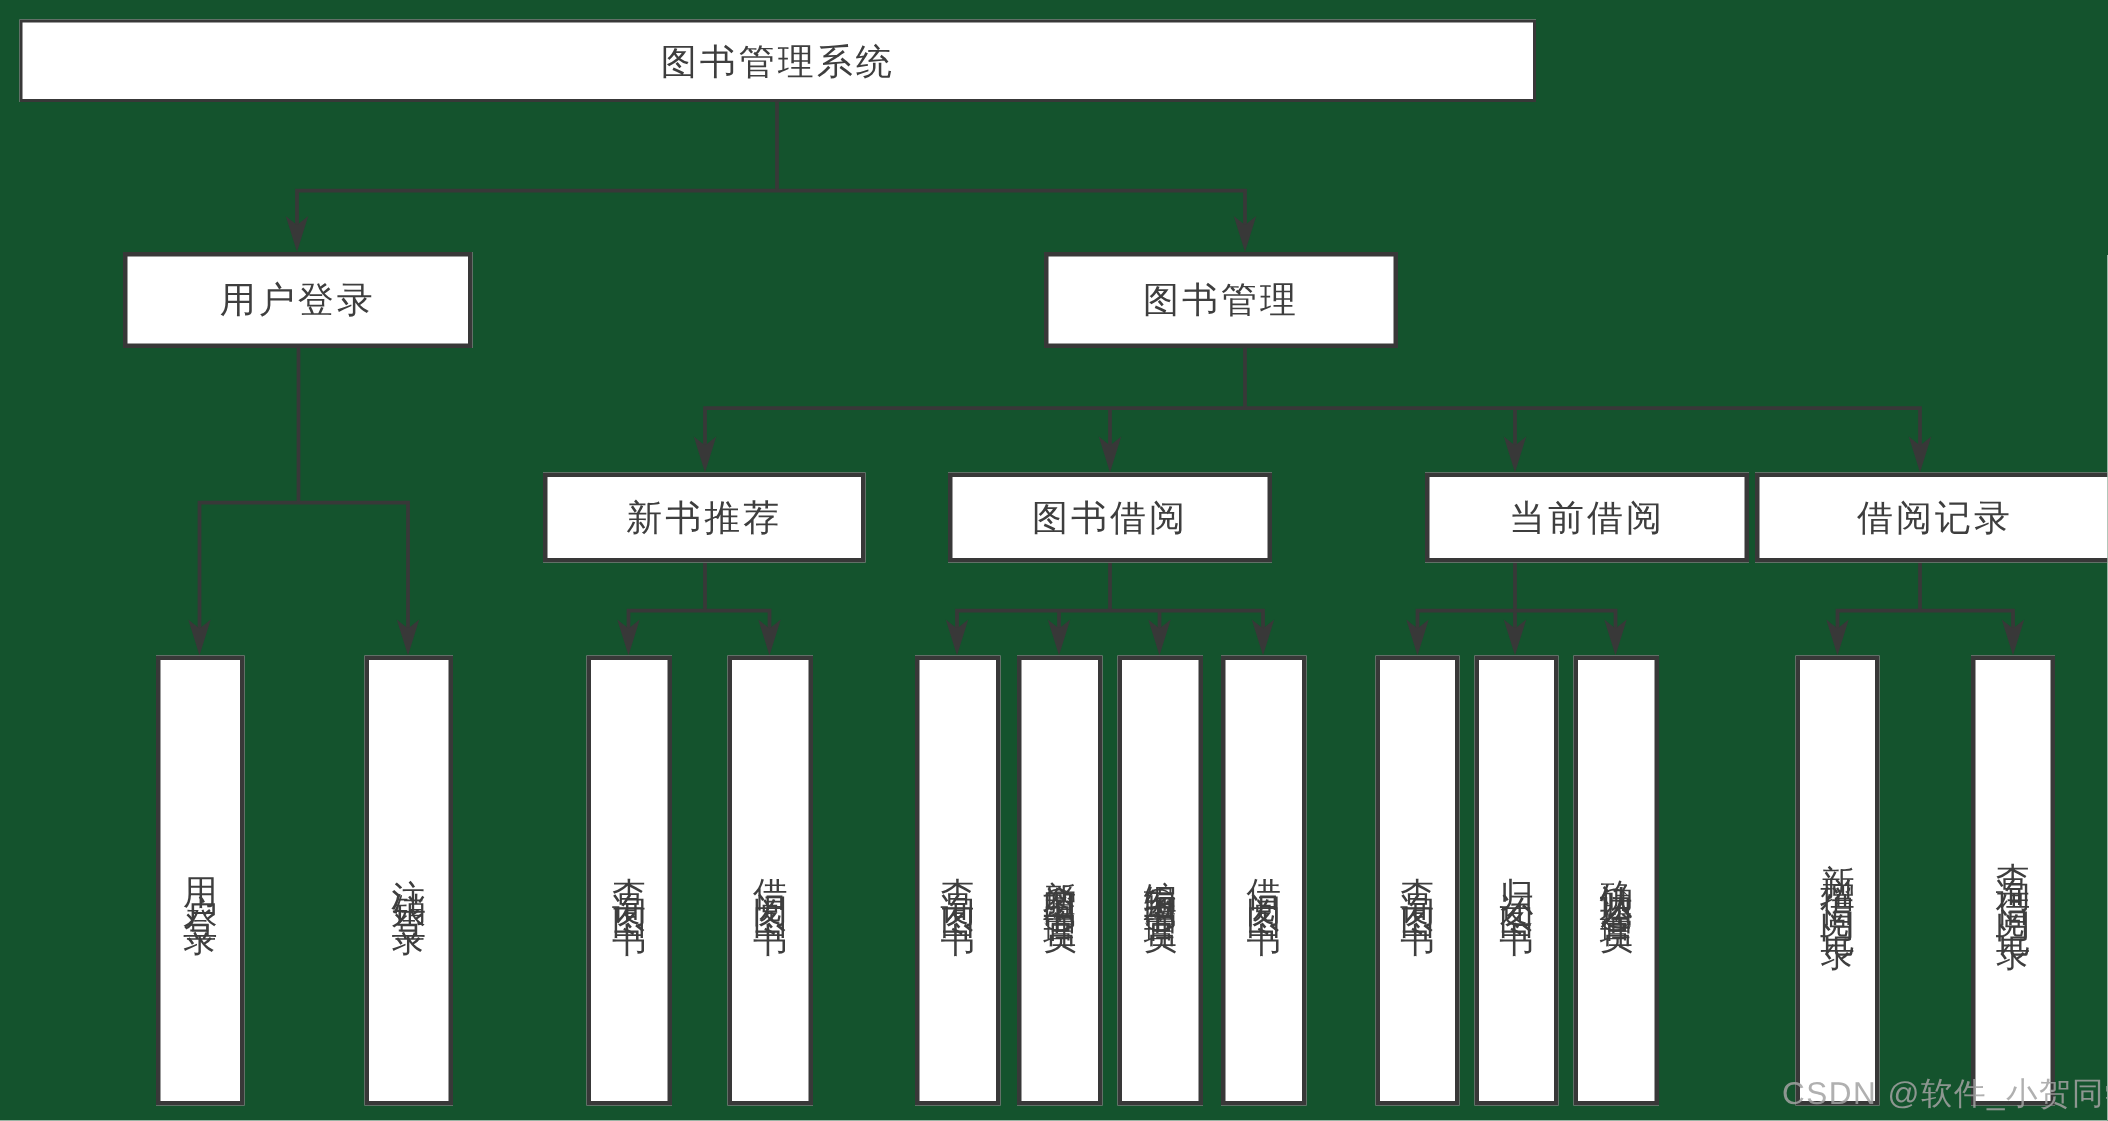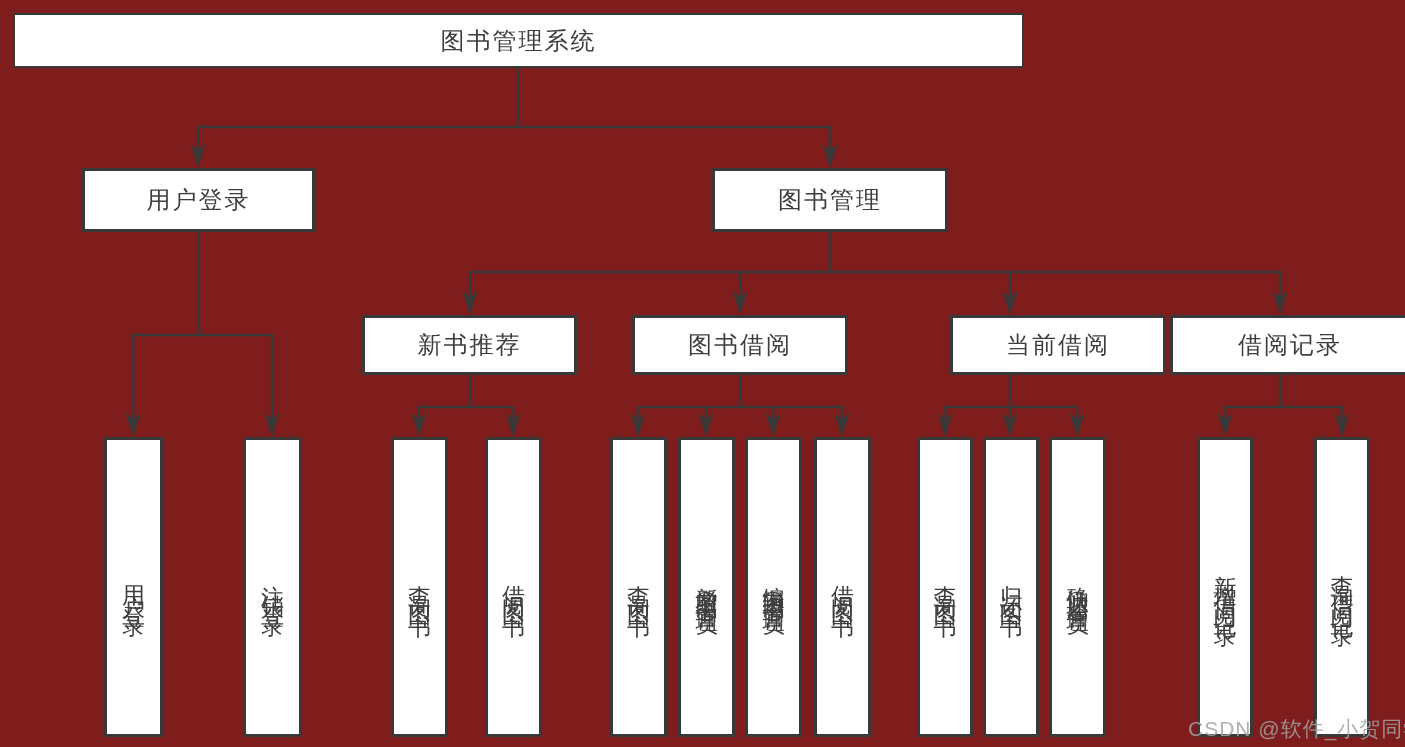--- a/index.html
+++ b/index.html
@@ -1,17 +1,17 @@
 <!DOCTYPE html>
 <html><head>
 <meta charset="utf-8">
 <style>
   html,body{margin:0;padding:0;background:#ffffff;}
   #stage{
-    position:relative;width:1405px;height:747px;background:#7f1d1d;overflow:hidden;
+    position:relative;width:1405px;height:747px;background:#14532d;overflow:hidden;
     font-family:"Liberation Sans","DejaVu Sans",sans-serif;color:#3e3e3e;
   }
   #connectors{position:absolute;left:0;top:0;width:1405px;height:747px;}
   .box{
     position:absolute;background:#ffffff;border:3px solid #383838;box-sizing:border-box;
     display:flex;align-items:center;justify-content:center;text-align:center;
   }
   .hlabel{font-size:24px;letter-spacing:2px;white-space:nowrap;}
   .root{left:13px;top:13px;width:1011px;height:55px;border-width:2px;}
   .lv2{top:168px;height:64px;}
@@ -72,21 +72,21 @@
     </g>
   </svg>
 
   <div class="box root">
     <span class="hlabel">图书管理系统</span>
   </div>
 
   <div class="box lv2" style="left:82px;width:233px;">
     <span class="hlabel">用户登录</span>
   </div>
-  <div class="box lv2" style="left:712px;width:236px;">
+  <div class="box lv2" style="left:696px;width:236px;">
     <span class="hlabel">图书管理</span>
   </div>
 
   <div class="box lv3" style="left:362px;width:215px;">
     <span class="hlabel">新书推荐</span>
   </div>
   <div class="box lv3" style="left:632px;width:216px;">
     <span class="hlabel">图书借阅</span>
   </div>
   <div class="box lv3" style="left:902px;width:216px;margin-left:48px;">

